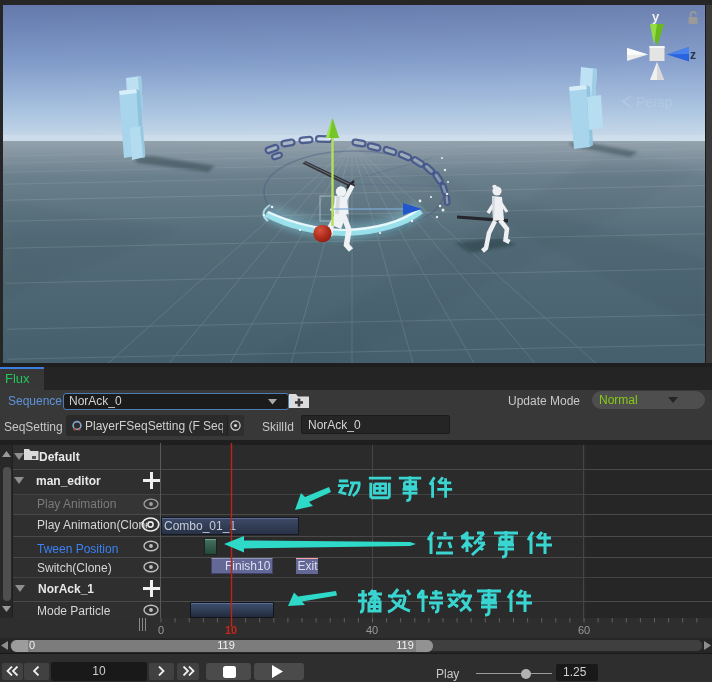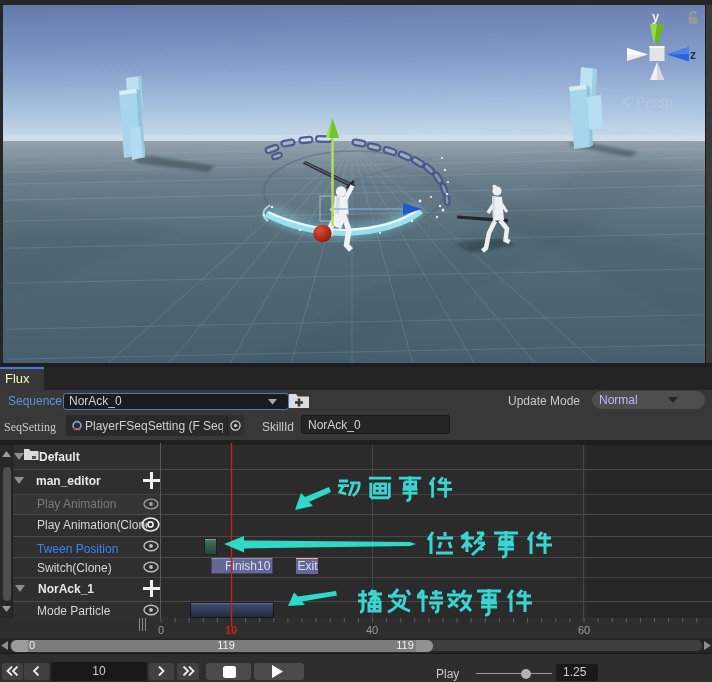--- a/index.html
+++ b/index.html
@@ -204,41 +204,41 @@
       <path d="M631,96 l-8,5.5 l8,5.5" stroke="#ffffff" stroke-width="2" fill="none"></path>
     </g>
   </g>
 </svg>
 
 <div class="abs" style="left:705px;top:5px;width:7px;height:358px;background:#3a3a3a;border-left:1px solid #1a1a1a;"></div>
 <div class="abs" style="left:0;top:363px;width:712px;height:4px;background:#1e1e1e;"></div>
 
 <div class="abs" style="left:0;top:367px;width:712px;height:23px;background:#242424;">
   <div class="abs" style="left:0;top:0;width:44px;height:2px;background:#3c7ddd;"></div>
-  <div class="abs" style="left:0;top:2px;width:44px;height:21px;background:#373737;color:#fef9c3;font-size:13px;line-height:20px;padding-left:5px;box-sizing:border-box;">Flux</div>
+  <div class="abs" style="left:0;top:2px;width:44px;height:21px;background:#373737;color:#22c55e;font-size:13px;line-height:20px;padding-left:5px;box-sizing:border-box;">Flux</div>
 </div>
 
 <div class="abs" style="left:0;top:390px;width:712px;height:50px;background:#383838;">
   <div class="abs lbl" style="left:8px;top:4px;color:#5e93d9;">Sequence</div>
   <div class="abs" style="left:63px;top:2.5px;width:219px;height:15px;background:#1b1b1b;border:1px solid #4a7db5;border-radius:3px;color:#d2d2d2;font-size:12px;line-height:15px;padding-left:5px;">NorAck_0</div>
   <svg class="abs" style="left:268px;top:9px" width="10" height="6">
       <polygon points="0,0 9,0 4.5,5.5" fill="#a9a9a9"></polygon>
     </svg>
   <svg class="abs" style="left:288px;top:1px" width="22" height="18">
     <path d="M1,3 h7 l2,2.5 h11 v11.5 h-20 z" fill="#dcdcdc"></path>
     <rect x="9.7" y="7.5" width="2.6" height="8" fill="#383838"></rect>
     <rect x="7" y="10.2" width="8" height="2.6" fill="#383838"></rect>
   </svg>
   <div class="abs lbl" style="left:508px;top:4px;">Update Mode</div>
-  <div class="abs" style="left:592px;top:1px;width:113px;height:18px;background:#4e4e4e;border-radius:9px;color:#c4b5fd;font-size:12px;line-height:18px;padding-left:7px;box-sizing:border-box;">Normal</div>
+  <div class="abs" style="left:592px;top:1px;width:113px;height:18px;background:#4e4e4e;border-radius:9px;color:#84cc16;font-size:12px;line-height:18px;padding-left:7px;box-sizing:border-box;">Normal</div>
   <svg class="abs" style="left:668px;top:7px" width="11" height="7">
       <polygon points="0,0 10,0 5,6" fill="#252525"></polygon>
     </svg>
 
-  <div class="abs lbl" style="left:4px;top:30px;font-family:Liberation Serif, serif;">SeqSetting</div>
+  <div class="abs lbl" style="left:4px;top:30px;">SeqSetting</div>
   <div class="abs" style="left:66px;top:25px;width:178px;height:21px;background:#2a2a2a;border-radius:3px;"></div>
   <svg class="abs" style="left:71px;top:30px" width="12" height="12">
     <circle cx="6" cy="5.5" r="3.9" fill="none" stroke="#7fa3c8" stroke-width="1.7"></circle>
     <circle cx="3.6" cy="9.3" r="1.3" fill="#b44a38"></circle>
     <circle cx="8.4" cy="9.6" r="1.1" fill="#b44a38"></circle>
   </svg>
   <div class="abs" style="left:85px;top:29px;width:138px;overflow:hidden;color:#d0d0d0;font-size:12px;white-space:nowrap;">PlayerFSeqSetting (F Seq</div>
   <div class="abs" style="left:227px;top:25px;width:17px;height:21px;background:#2f2f2f;border-left:1px solid #202020;border-radius:0 3px 3px 0;box-sizing:border-box;"></div>
   <svg class="abs" style="left:229px;top:29px" width="13" height="13">
     <circle cx="6.5" cy="6.5" r="4.6" fill="none" stroke="#d5d5d5" stroke-width="1.2"></circle>
@@ -324,20 +324,21 @@
   <svg class="abs" style="left:143px;top:140px" width="17" height="17">
       <path d="M8.5,0 v17 M0,8.5 h17" stroke="#f0f0f0" stroke-width="3"></path>
     </svg>
 
   <div class="abs" style="left:37px;top:164px;font-size:12px;color:#d6d6d6;">Mode Particle</div>
   <svg class="abs" style="left:143px;top:164px" width="16" height="12">
       <ellipse cx="8" cy="6" rx="7" ry="4.8" fill="none" stroke="#bdbdbd" stroke-width="1.4"></ellipse>
       <circle cx="8" cy="6" r="1.9" fill="#bdbdbd"></circle>
     </svg>
 
+  <div class="abs" style="left:161px;top:77px;width:138px;height:17.5px;background:linear-gradient(#3d4a68,#283246);border:1px solid #141923;box-shadow:inset 0 1px 0 #5d6d92;box-sizing:border-box;color:#c6cbd6;font-size:12px;line-height:16px;padding-left:2px;overflow:hidden;white-space:nowrap;">Combo_01_1</div>
   <div class="abs" style="left:204px;top:97.5px;width:12.5px;height:17px;background:linear-gradient(#447362,#27473a);border:1px solid #16251d;box-sizing:border-box;">
       <div style="height:1.5px;background:#7fa08f;"></div>
     </div>
   <div class="abs" style="left:211px;top:118px;width:62px;height:16px;background:#636897;border:1px solid #3e426c;border-top:1px solid #9296bc;box-sizing:border-box;color:#dcdeef;font-size:12px;line-height:14px;padding-left:13px;overflow:hidden;">Finish10</div>
   <div class="abs" style="left:295.5px;top:118px;width:22.5px;height:16px;background:#636897;border-top:1px solid #fca5a5;box-sizing:border-box;color:#dcdeef;font-size:12px;line-height:14px;padding-left:2px;overflow:hidden;">Exit</div>
   <div class="abs" style="left:189.5px;top:162px;width:84px;height:15.5px;background:linear-gradient(#3e5070,#222b3c);border:1px solid #10151e;box-shadow:inset 0 1px 0 #5d6d92;box-sizing:border-box;"></div>
 </div>
 
 <div class="abs" id="ruler" style="left:0;top:618px;width:712px;height:20px;background:#2e2e2e;">
   <svg class="abs" style="left:0;top:0" width="712" height="20">

